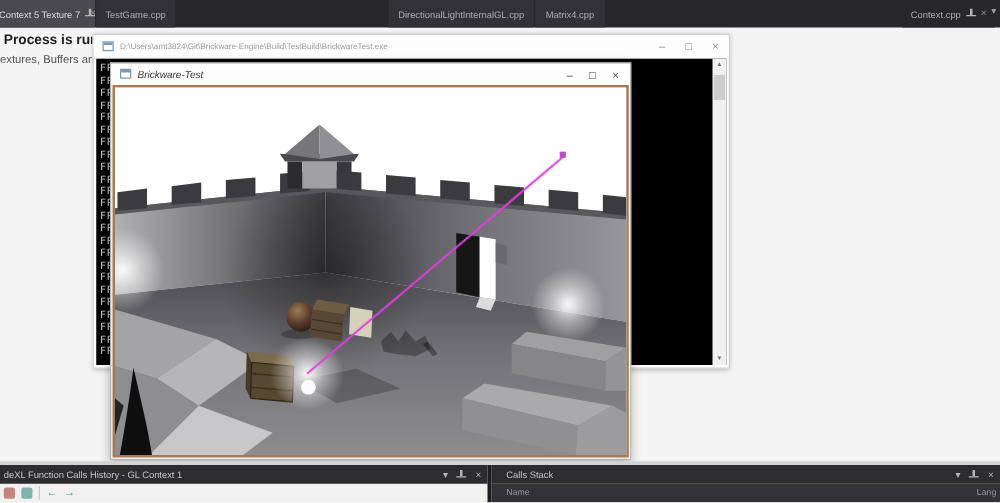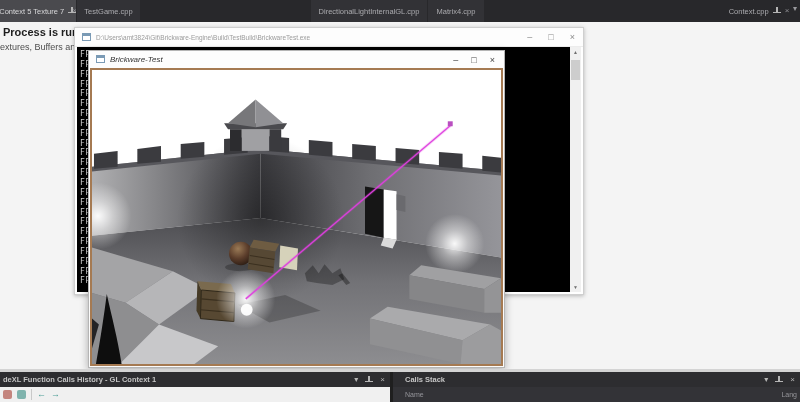--- a/index.html
+++ b/index.html
@@ -48,21 +48,21 @@
   .game-viewport { position:absolute; left:1px; top:17px; right:1px; bottom:1px; border:2px solid #a57a52; background:#fff; }
   .game-viewport svg { display:block; width:100%; height:100%; }
 
   
   .bottom-sep { position:absolute; left:0; top:369px; width:800px; height:3px; background:#d4d4d4; z-index:4; }
   .panel { position:absolute; top:372px; height:30px; z-index:4; }
   .panel-left { left:0; width:390px; }
   .panel-right { left:393px; width:407px; }
   .panel-splitter { position:absolute; left:390px; top:372px; width:3px; height:30px; background:#1f1f1f; z-index:4; }
   .panel-titlebar { position:relative; height:15px; background:#2d2d30; color:#c5c5c5; font-size:7.5px; line-height:15px; }
-  .panel-titlebar .ptitle { padding-left:3px; white-space:nowrap; overflow:hidden;font-weight:bold; }
+  .panel-titlebar .ptitle { padding-left:3px; white-space:nowrap; overflow:hidden; }
   .panel-right .panel-titlebar .ptitle { padding-left:12px; }
   .panel-icons { position:absolute; right:5px; top:0; height:15px; display:flex; align-items:center; gap:7px; color:#b5b5b5; font-size:8px; }
   .pin { display:inline-block; width:8px; height:8px; position:relative; }
   .pin::before { content:""; position:absolute; left:3px; top:0; width:2px; height:5px; background:#b5b5b5; }
   .pin::after  { content:""; position:absolute; left:0; top:5px; width:8px; height:1px; background:#b5b5b5; }
   .panel-toolbar { height:15px; background:#f0f0f0; display:flex; align-items:center; gap:5px; padding-left:3px; }
   .tbico { width:9px; height:9px; display:inline-block; border-radius:2px; }
   .tbico.red { background:#c4857e; }
   .tbico.teal { background:#7fb3ad; }
   .tb-sep { width:1px; height:11px; background:#c9c9c9; }

